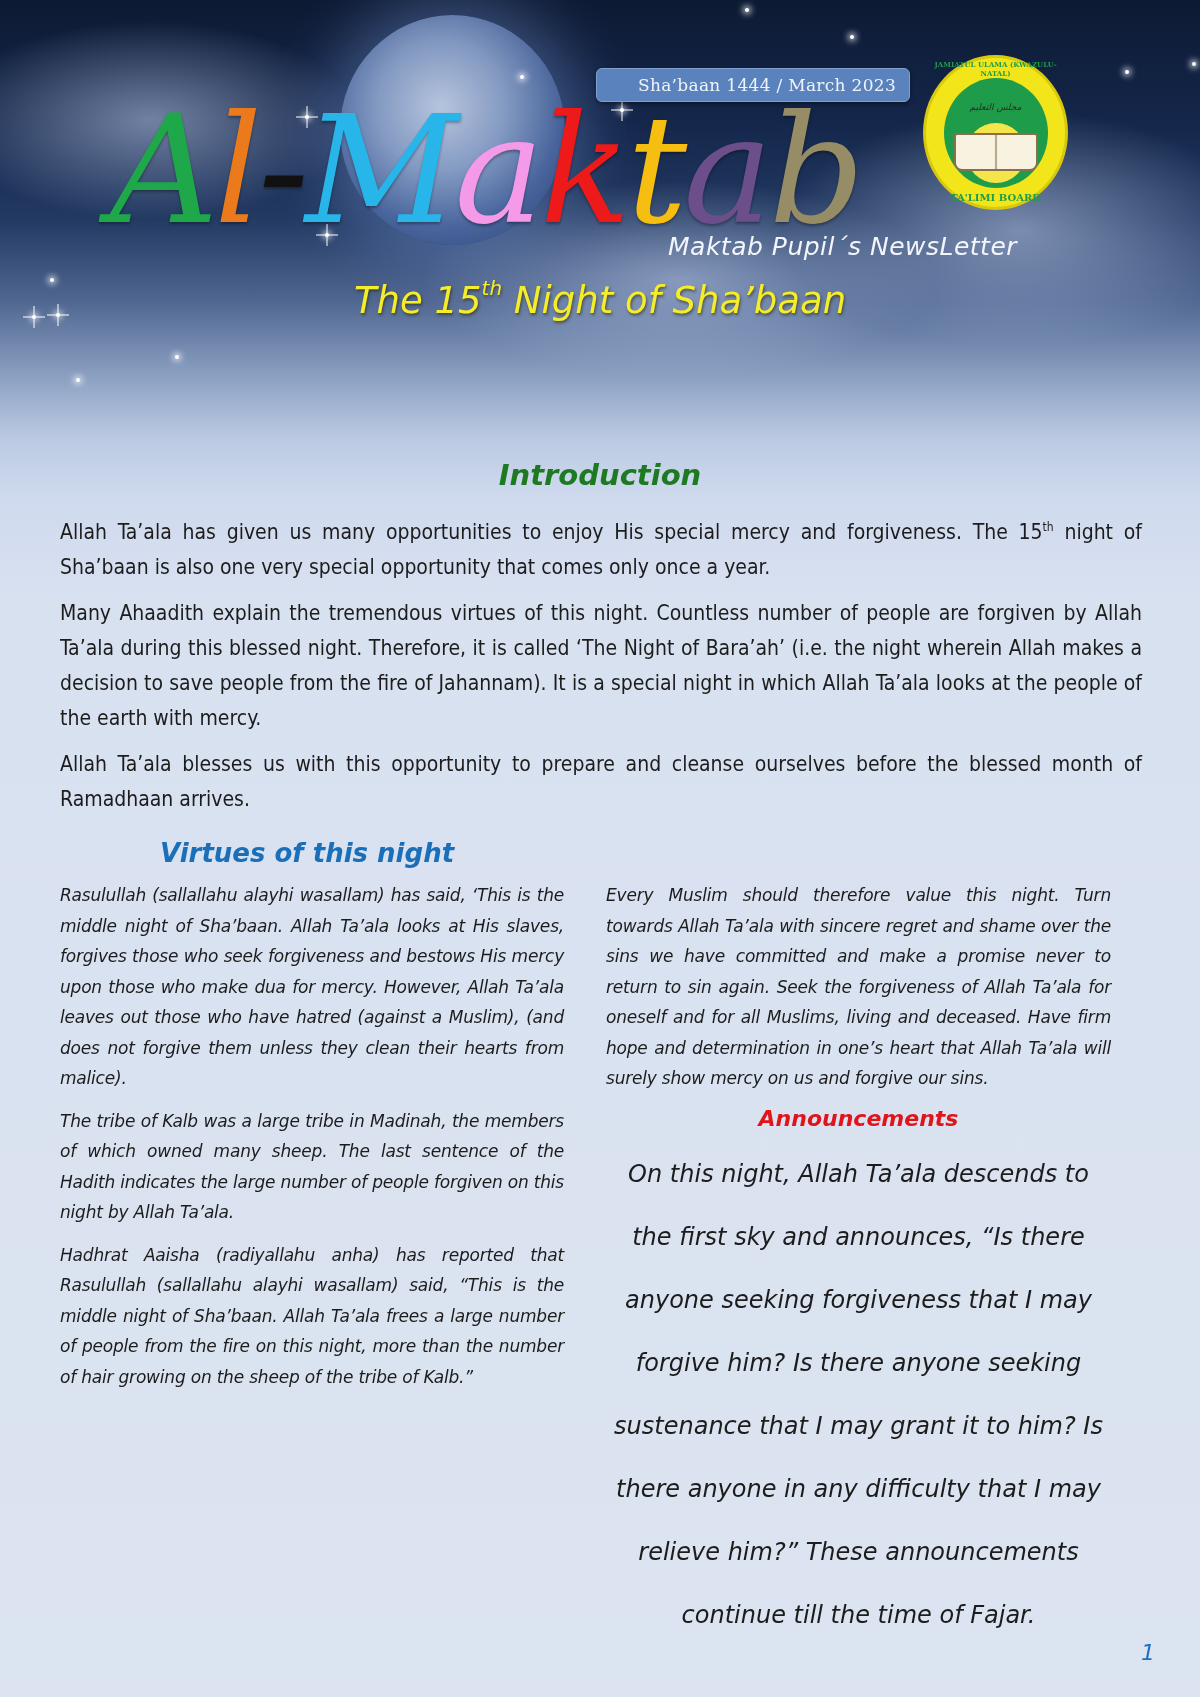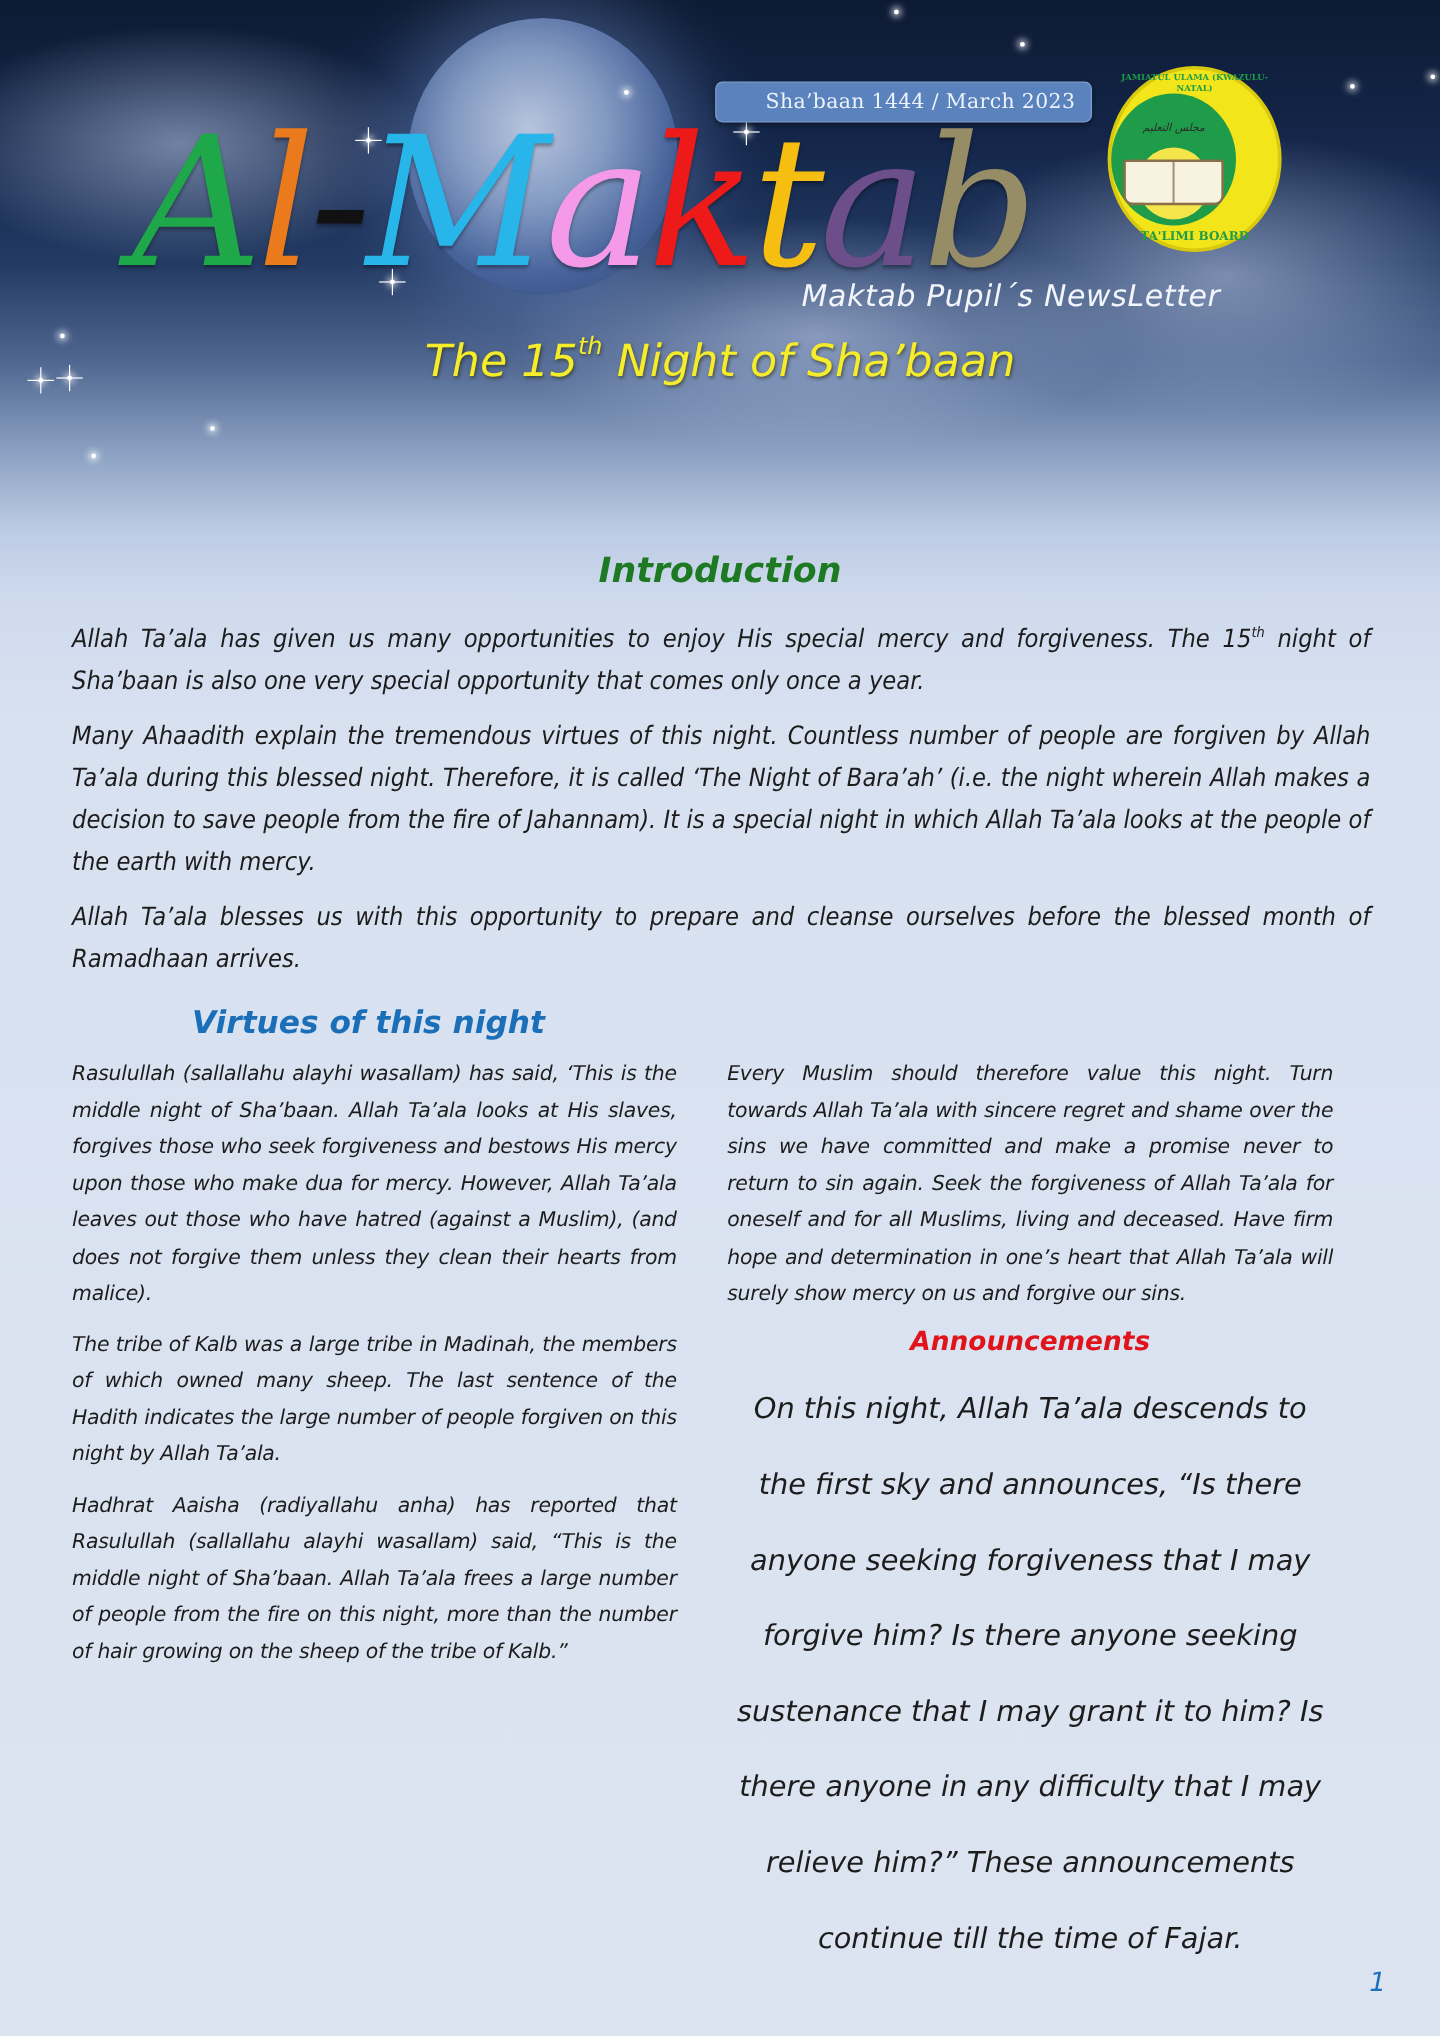--- a/index.html
+++ b/index.html
@@ -47,21 +47,21 @@
   }
   .masthead {
     position: absolute; left: 110px; top: 95px; height: 150px;
     font-family: "DejaVu Serif", serif; font-style: italic; font-size: 150px; line-height: 150px;
     white-space: nowrap; letter-spacing: -4px;
   }
   .masthead span { text-shadow: 0 2px 3px rgba(0,0,0,0.35); }
   .logo {
     position: absolute; left: 923px; top: 55px; width: 145px; height: 155px; border-radius: 50%;
     background: #f2e51a; border: 3px solid #d8c80e;
-    display: flex; align-items: center; justify-content: flex-start;
+    display: flex; align-items: center; justify-content: center;
   }
   .logo-inner {
     width: 104px; height: 110px; border-radius: 50%; background: #1f9c4a;
     position: relative; overflow: hidden;
   }
   .logo-sun {
     position: absolute; left: 22px; top: 45px; width: 60px; height: 60px; border-radius: 50%;
     background: #f4e64a;
   }
   .logo-book {
@@ -98,21 +98,21 @@
     -webkit-text-stroke: 2px #dbe9fb;
     text-shadow: 2px 4px 5px rgba(20,40,90,0.55);
   }
   .intro-heading {
     position: absolute; left: 0; width: 1200px; top: 458px; text-align: center;
     color: #1d7a22; font-family: "DejaVu Sans", sans-serif; font-style: italic;
     font-weight: bold; font-size: 29px;
   }
   .intro {
     position: absolute; left: 60px; width: 1082px; top: 510px;
-    font-family: "DejaVu Sans Condensed", "DejaVu Sans", sans-serif; font-style: italic;
+    font-family: "DejaVu Sans Condensed", "DejaVu Sans", sans-serif; 
     font-size: 21px; line-height: 35px; text-align: justify; color: #1c1c1c;
   }
   .intro p { margin-bottom: 11px; }
   .intro sup { font-size: 12px; }
   .col-left {
     position: absolute; left: 60px; width: 504px; top: 838px;
   }
   .col-right {
     position: absolute; left: 606px; width: 505px; top: 880px;
   }

